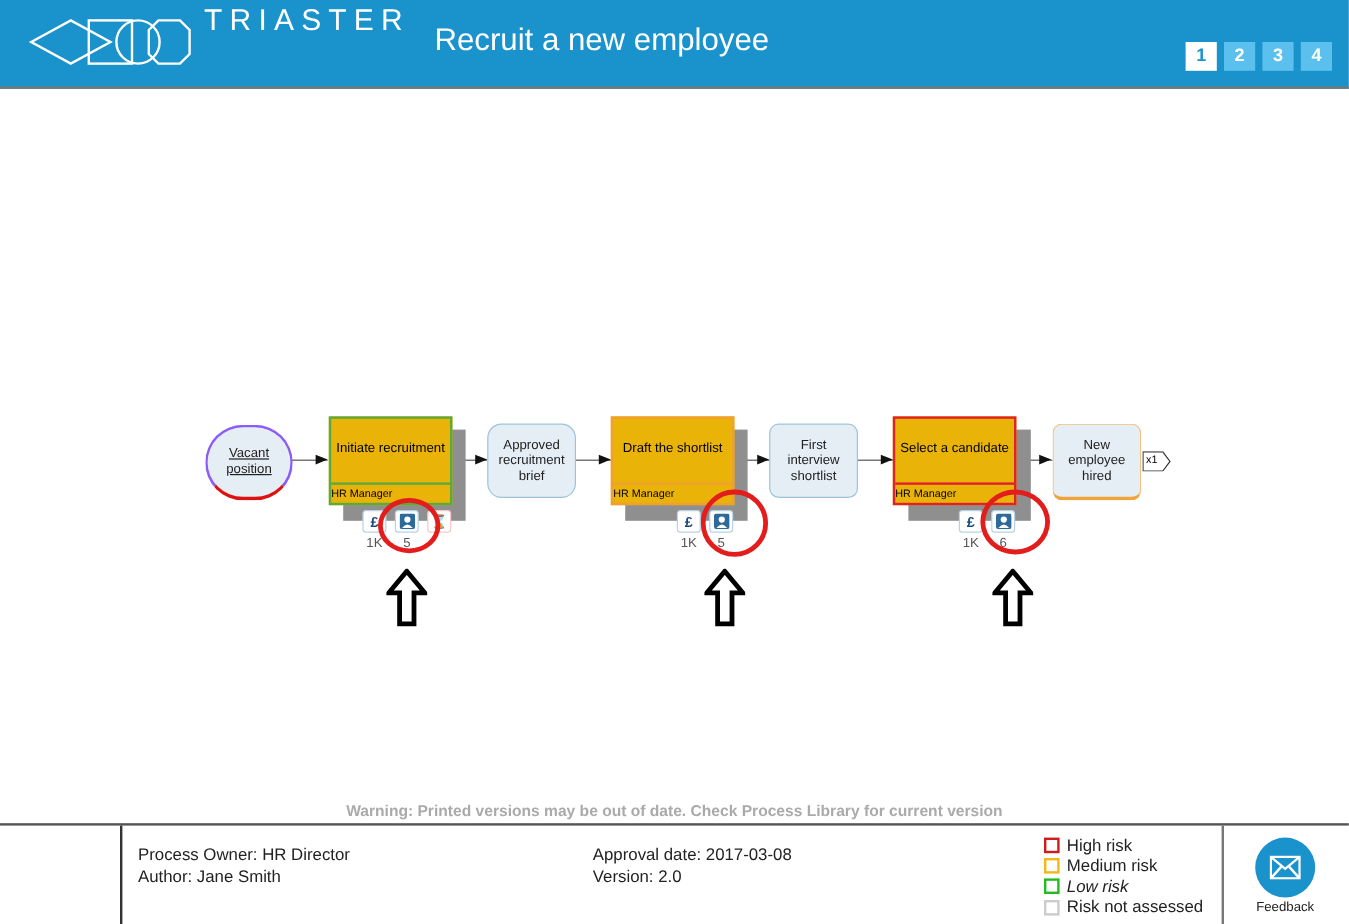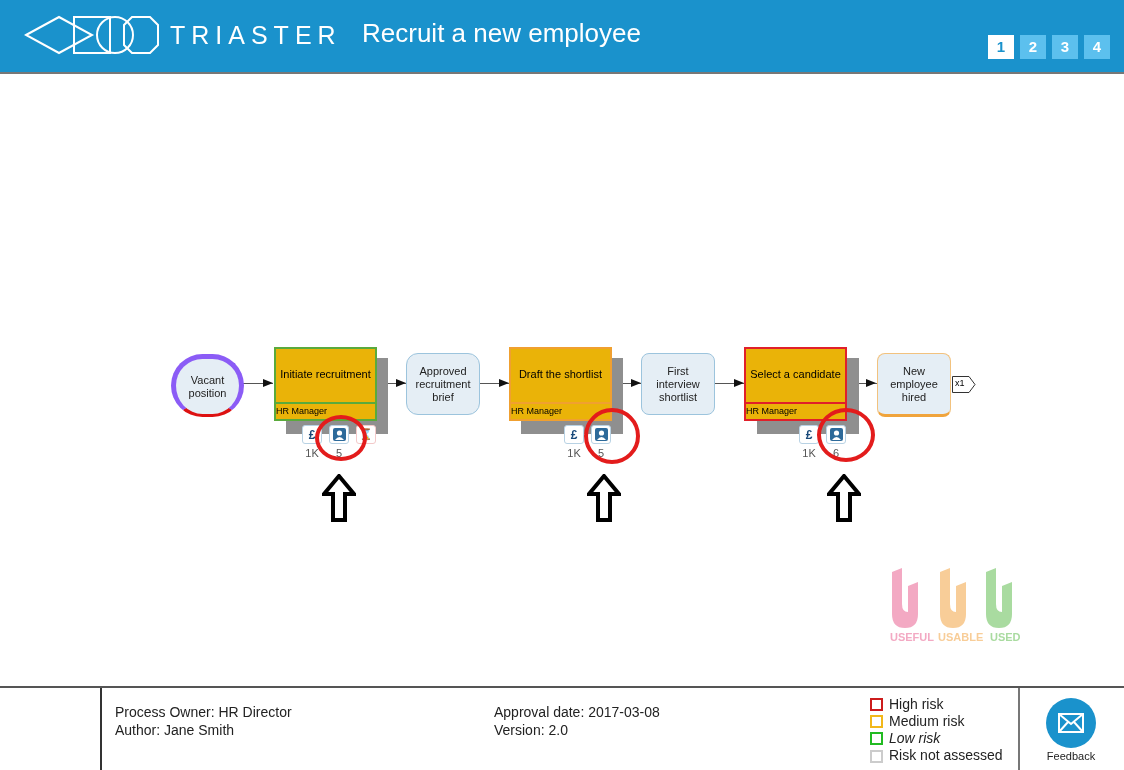--- a/index.html
+++ b/index.html
@@ -1,26 +1,26 @@
 <!DOCTYPE html>
 <html><head>
 <meta charset="utf-8">
 <style>
   html,body{margin:0;padding:0;}
   body{width:1124px;height:770px;position:relative;overflow:hidden;background:#fff;font-family:"Liberation Sans",sans-serif;}
   .header{position:absolute;left:0;top:0;width:1124px;height:72px;background:#1a92cc;border-bottom:2px solid #777;}
   .logo{position:absolute;left:24px;top:14px;}
-  .brand{position:absolute;left:170px;top:21px;color:#fff;font-size:25px;letter-spacing:6px;}
+  .brand{position:absolute;left:170px;top:3px;color:#fff;font-size:25px;letter-spacing:6px;}
   .title{position:absolute;left:362px;top:18px;color:#fff;font-size:26px;}
   .pages{position:absolute;right:14px;top:35px;display:flex;gap:6px;}
   .page{width:26px;height:24px;background:#5cc0ee;color:#fff;font-weight:bold;font-size:15px;text-align:center;line-height:24px;}
   .page.active{background:#fff;color:#1a92cc;}
   .canvas{position:absolute;left:0;top:74px;width:1124px;height:612px;}
   .node{position:absolute;box-sizing:border-box;font-size:11px;color:#222;text-align:center;display:flex;align-items:center;justify-content:center;}
-  .event{background:#e5eef5;border:5px solid #8b5cf6;border-radius:34px;}
+  .event{background:#e5eef5;border:2px solid #8b5cf6;border-radius:34px;text-decoration:underline;}
   .start{border-bottom:3px solid #d11;}
   .artifact{background:#e5eef5;border:1px solid #9cc4dd;border-radius:8px;line-height:13px;}
   .end{border:1px solid #f2c27e;border-bottom:3px solid #f0a43c;}
   .task-shadow{position:absolute;background:#8f8f8f;}
   .task{position:absolute;box-sizing:border-box;background:#eab308;border:2px solid;}
   .task .tname{position:absolute;left:0;right:0;top:0;height:50px;display:flex;align-items:center;justify-content:center;font-size:11px;}
   .task .role{position:absolute;left:0;right:0;bottom:0;height:15px;border-top:2px solid;font-size:9px;text-align:left;line-height:15px;}
   .line{position:absolute;height:1px;background:#555;}
   .arrowhead{position:absolute;width:0;height:0;border-top:4px solid transparent;border-bottom:4px solid transparent;border-left:10px solid #111;}
   .badge{position:absolute;width:20px;height:19px;box-sizing:border-box;border:1px solid #b8d2e4;border-radius:3px;background:#fff;display:flex;align-items:center;justify-content:center;}
@@ -169,31 +169,22 @@
   <svg class="up-arrow" style="left:322px;top:400px;" width="34" height="48" viewBox="0 0 34 48">
       <polygon points="17,2 32,20 23,20 23,46 11,46 11,20 2,20" fill="#fff" stroke="#000" stroke-width="4" stroke-linejoin="miter"></polygon>
     </svg>
   <svg class="up-arrow" style="left:587px;top:400px;" width="34" height="48" viewBox="0 0 34 48">
       <polygon points="17,2 32,20 23,20 23,46 11,46 11,20 2,20" fill="#fff" stroke="#000" stroke-width="4"></polygon>
     </svg>
   <svg class="up-arrow" style="left:827px;top:400px;" width="34" height="48" viewBox="0 0 34 48">
       <polygon points="17,2 32,20 23,20 23,46 11,46 11,20 2,20" fill="#fff" stroke="#000" stroke-width="4"></polygon>
     </svg>
 
-  <div class="uuu">
-    <svg width="140" height="60" viewBox="0 0 140 60">
-      <path d="M6 4 L16 0 L16 36 Q16 44 22 44 L22 18 L32 14 L32 46 Q32 60 19 60 Q6 60 6 46 Z" fill="#f3a9c3"></path>
-      <path d="M54 4 L64 0 L64 36 Q64 44 70 44 L70 18 L80 14 L80 46 Q80 60 67 60 Q54 60 54 46 Z" fill="#f8cd98"></path>
-      <path d="M100 4 L110 0 L110 36 Q110 44 116 44 L116 18 L126 14 L126 46 Q126 60 113 60 Q100 60 100 46 Z" fill="#a9dba0"></path>
-    </svg>
-    <div class="uuu-label" style="left:4px;top:63px;color:#f3a9c3;">USEFUL</div>
-    <div class="uuu-label" style="left:52px;top:63px;color:#f8cd98;">USABLE</div>
-    <div class="uuu-label" style="left:104px;top:63px;color:#a9dba0;">USED</div>
-  </div>
-
+
+  <div class="warning">Warning: Printed versions may be out of date. Check Process Library for current version</div>
 </div>
 
 <div class="footer">
   <div class="fcell" style="left:0;width:100px;border-right:2px solid #333;"></div>
   <div class="ftext" style="left:115px;top:16px;">Process Owner: HR Director</div>
   <div class="ftext" style="left:115px;top:34px;">Author: Jane Smith</div>
   <div class="ftext" style="left:494px;top:16px;">Approval date: 2017-03-08</div>
   <div class="ftext" style="left:494px;top:34px;">Version: 2.0</div>
   <div class="fcell" style="left:1018px;width:0;"></div>
 

